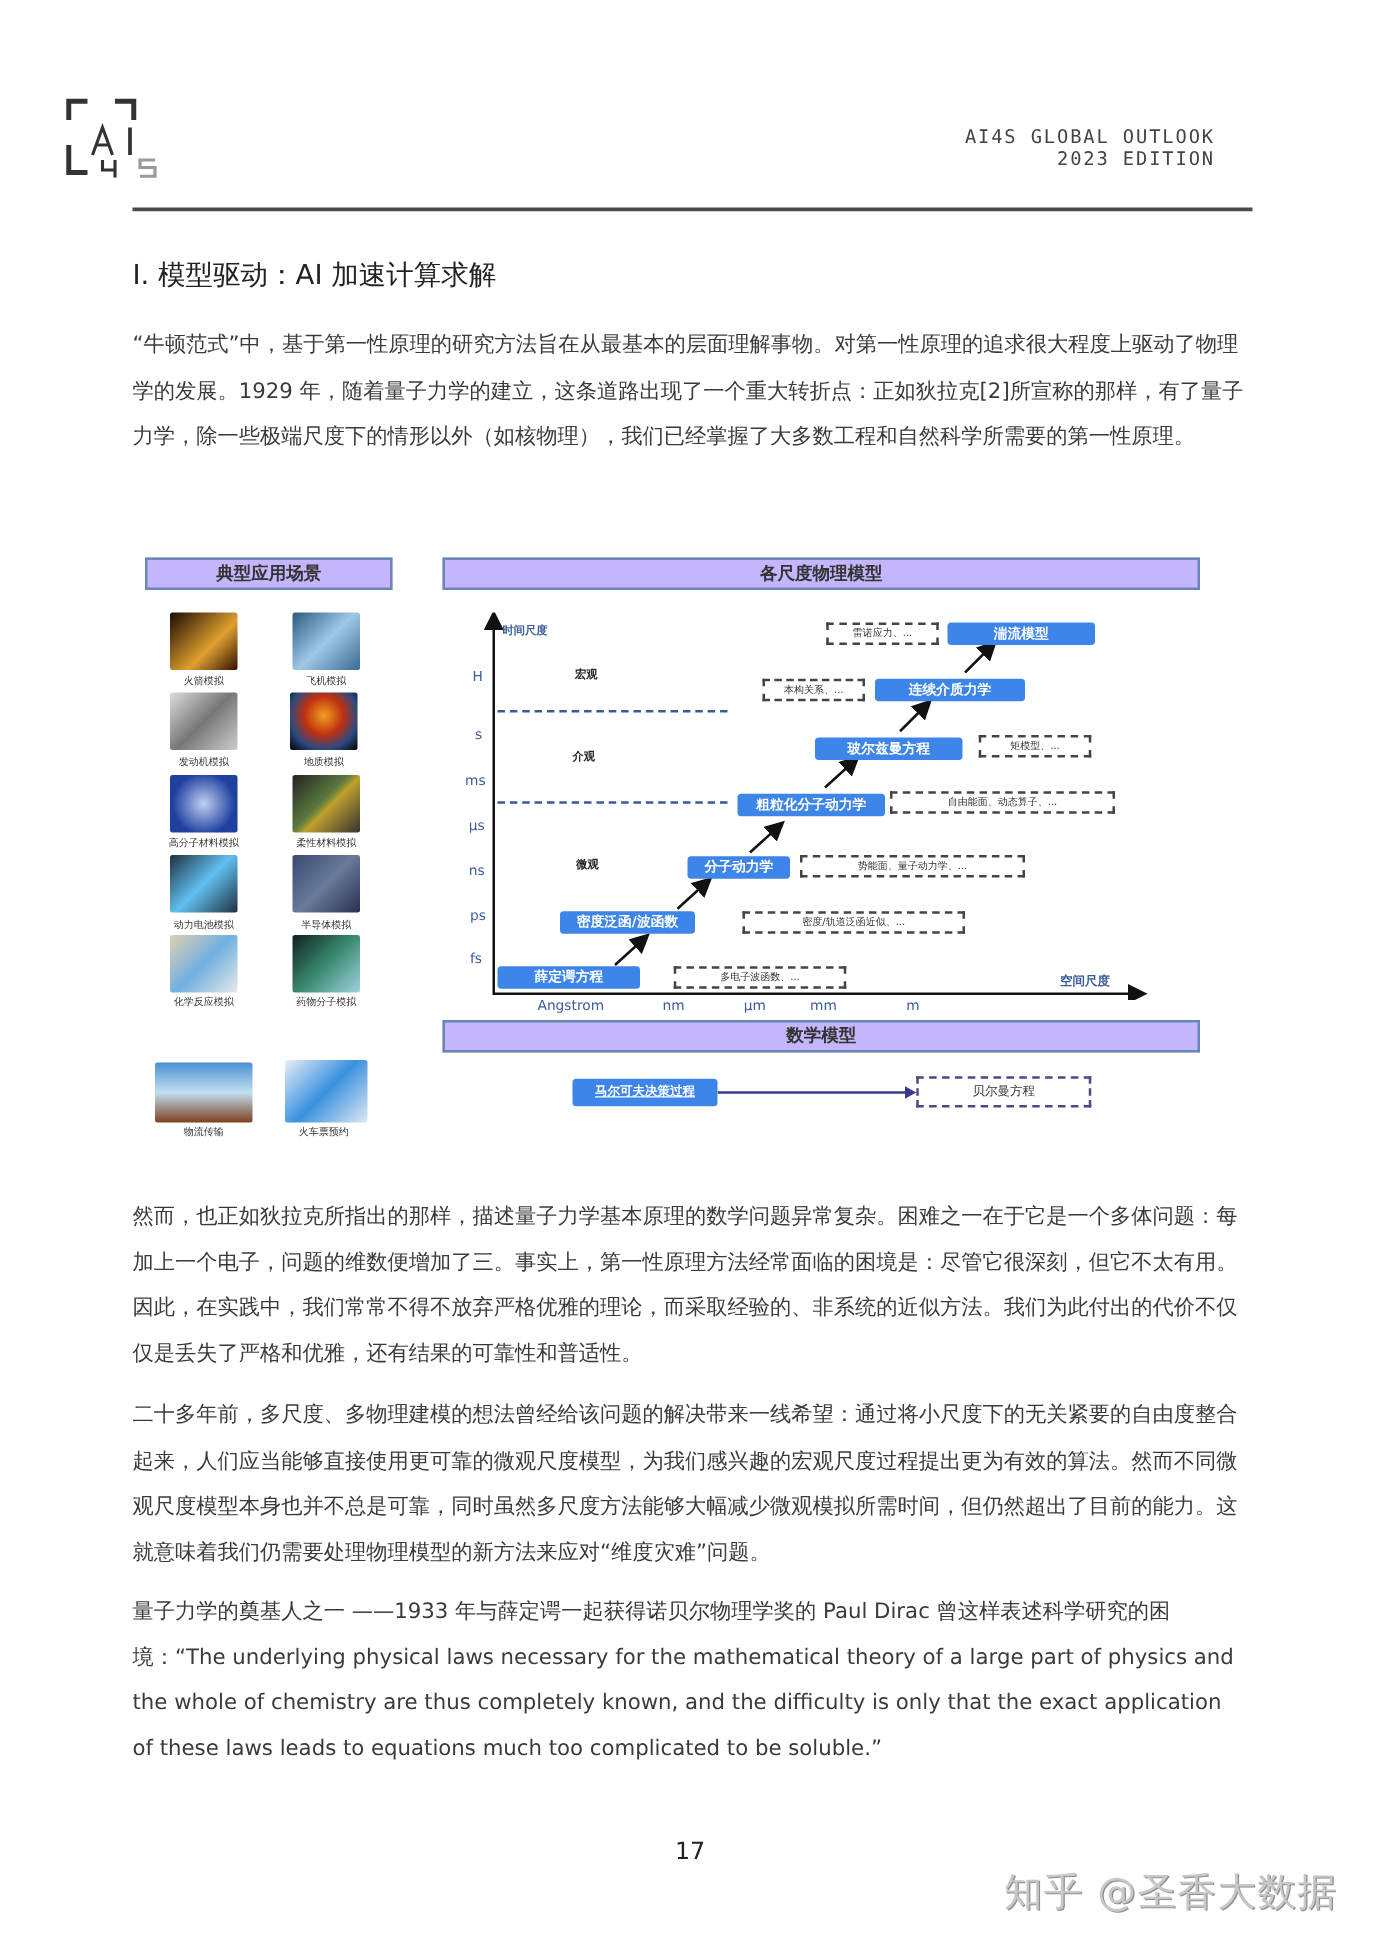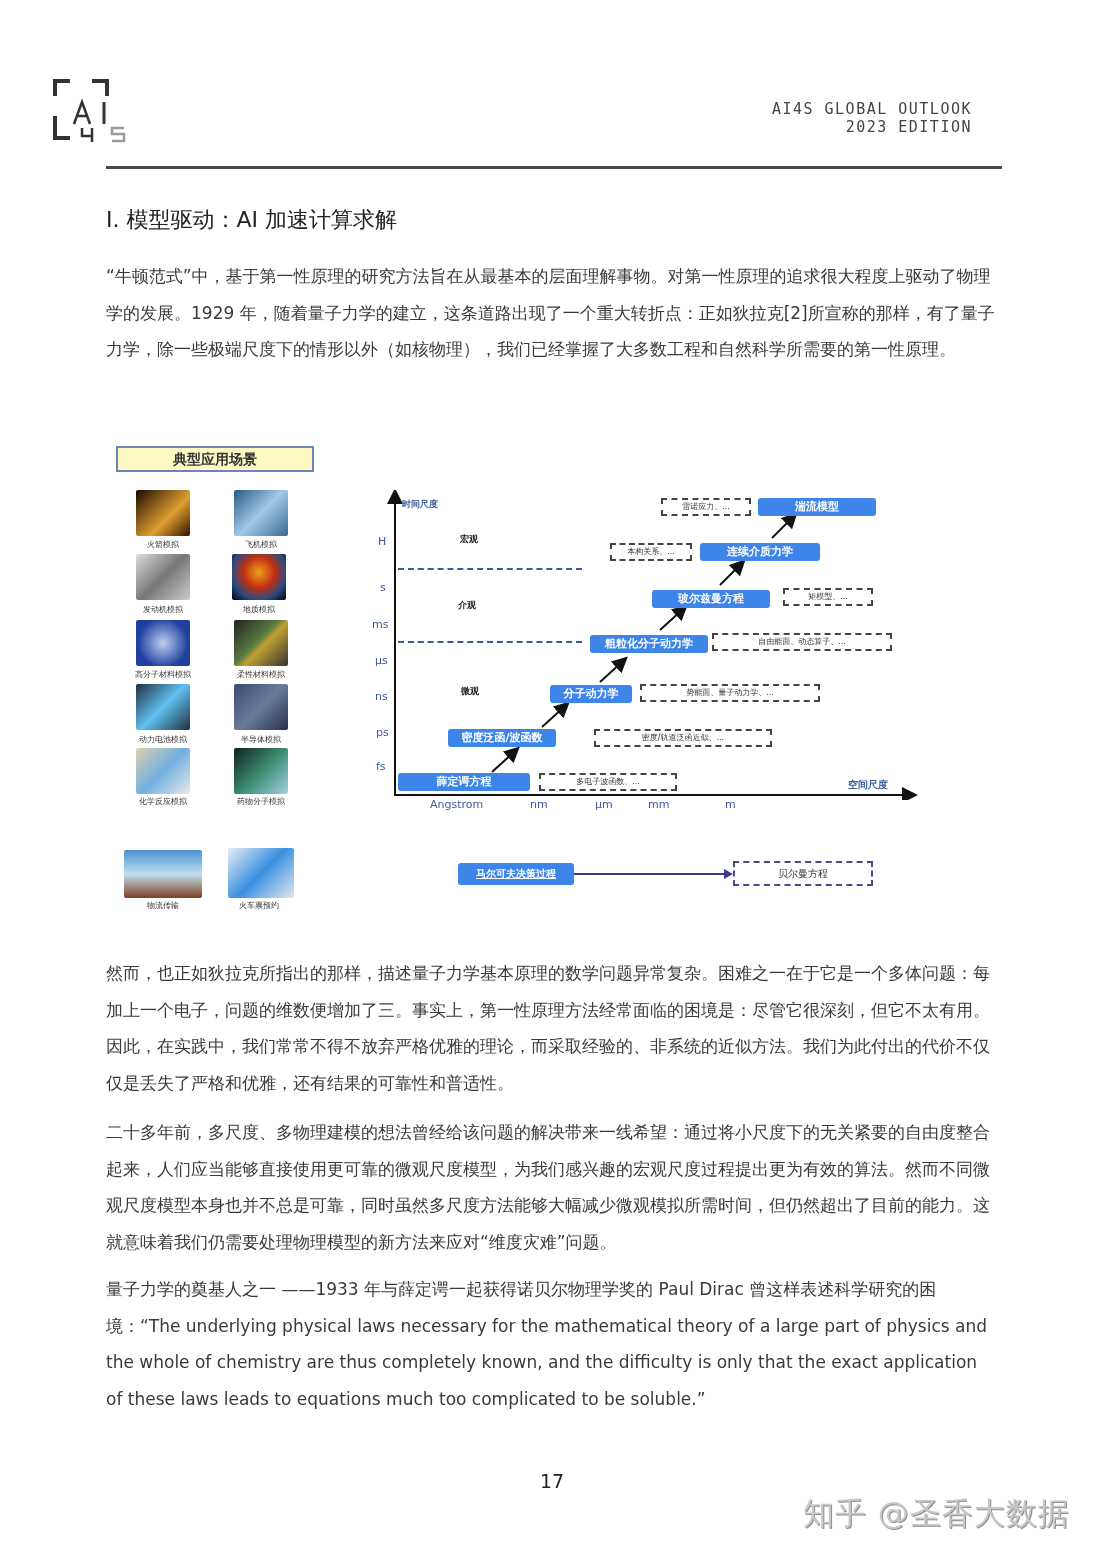--- a/index.html
+++ b/index.html
@@ -13,21 +13,21 @@
        font-size:15px; letter-spacing:1.5px; color:#444; line-height:18px; font-weight:300; }
   .header-rule { left:106px; top:166px; width:896px; height:3px; background:#4a4a4a; }
 
   .section-title { left:106px; top:205px; font-size:22px; color:#222; }
 
   .para { left:106px; width:890px; font-size:17px; line-height:36.5px; color:#3a3a3a; }
   .para p { margin:0; }
 
   
   .fig { left:110px; top:440px; width:860px; height:480px; }
-  .hdr-box { position:absolute; border:2px solid #6a86b4; background:#fef9c3; text-align:center;
+  .hdr-box { position:absolute; border:2px solid #6a86b4; background:#c4b5fd; text-align:center;
              font-size:14px; font-weight:bold; color:#333; box-sizing:border-box; }
   .thumb { position:absolute; width:54px; height:46px; border-radius:2px; }
   .thumb-label { position:absolute; font-size:8px; color:#333; text-align:center; width:80px; }
   .bluebox { position:absolute; background:#3d85e8; color:#fff; font-size:11px; text-align:center;
              border-radius:3px; font-weight:bold; box-sizing:border-box; }
   .dashbox { position:absolute; border:2px dashed #444; color:#333; font-size:8px; text-align:center;
              box-sizing:border-box; background:#fff; }
   .axis-lbl { position:absolute; font-size:11px; color:#3a5a9a; }
   .zone-lbl { position:absolute; font-size:9px; color:#222; font-weight:bold; }
   .dline { position:absolute; height:0; border-top:2px dashed #3a5a9a; }
@@ -59,20 +59,21 @@
 <div class="abs section-title">I. 模型驱动：AI 加速计算求解</div>
 
 <div class="abs para" style="top:258px;">
   <p>“牛顿范式”中，基于第一性原理的研究方法旨在从最基本的层面理解事物。对第一性原理的追求很大程度上驱动了物理学的发展。1929 年，随着量子力学的建立，这条道路出现了一个重大转折点：正如狄拉克[2]所宣称的那样，有了量子力学，除一些极端尺度下的情形以外（如核物理），我们已经掌握了大多数工程和自然科学所需要的第一性原理。</p>
 </div>
 
 <div class="abs fig">
 
   <div class="hdr-box" style="left:6px; top:6px; width:198px; height:26px; line-height:22px;">典型应用场景</div>
 
+  <div class="hdr-box" style="left:244px; top:6px; width:606px; height:26px; line-height:22px;">各尺度物理模型</div>
 
   <div>
     <div class="thumb" style="left:26px; top:50px; background:linear-gradient(135deg,#1a0a00,#e0a030 60%,#301000);"></div>
     <div class="thumb-label" style="left:13px; top:99px;">火箭模拟</div>
     <div class="thumb" style="left:124px; top:50px; background:linear-gradient(135deg,#2a5a80,#a0c8e8 50%,#3a6a90);"></div>
     <div class="thumb-label" style="left:111px; top:99px;">飞机模拟</div>
 
     <div class="thumb" style="left:26px; top:114px; background:linear-gradient(135deg,#ddd,#777 50%,#ccc);"></div>
     <div class="thumb-label" style="left:13px; top:164px;">发动机模拟</div>
     <div class="thumb" style="left:122px; top:114px; background:radial-gradient(circle at 50% 40%,#f0a020,#c03010 40%,#2a4a80 70%,#000);"></div>
@@ -133,41 +134,42 @@
   <div class="axis-lbl" style="left:538px; top:358px;">mm</div>
   <div class="axis-lbl" style="left:615px; top:358px;">m</div>
 
   <div class="zone-lbl" style="left:350px; top:93px;">宏观</div>
   <div class="zone-lbl" style="left:348px; top:159px;">介观</div>
   <div class="zone-lbl" style="left:351px; top:245px;">微观</div>
 
   <div class="dline" style="left:288px; top:128px; width:184px;"></div>
   <div class="dline" style="left:288px; top:201px; width:184px;"></div>
 
-  <div class="bluebox" style="left:288px; top:333px; width:132px; height:18px; line-height:18px;">薛定谔方程</div>
+  <div class="bluebox" style="left:288px; top:333px; width:114px; height:18px; line-height:18px;">薛定谔方程</div>
   <div class="dashbox" style="left:429px; top:333px; width:138px; height:18px; line-height:14px;">多电子波函数、...</div>
 
   <div class="bluebox" style="left:338px; top:289px; width:108px; height:18px; line-height:18px;">密度泛函/波函数</div>
   <div class="dashbox" style="left:484px; top:289px; width:178px; height:18px; line-height:14px;">密度/轨道泛函近似、...</div>
 
   <div class="bluebox" style="left:440px; top:245px; width:82px; height:18px; line-height:18px;">分子动力学</div>
   <div class="dashbox" style="left:530px; top:244px; width:180px; height:18px; line-height:14px;">势能面、量子动力学、...</div>
 
   <div class="bluebox" style="left:480px; top:195px; width:118px; height:18px; line-height:18px;">粗粒化分子动力学</div>
   <div class="dashbox" style="left:602px; top:193px; width:180px; height:18px; line-height:14px;">自由能面、动态算子、...</div>
 
   <div class="bluebox" style="left:542px; top:150px; width:118px; height:18px; line-height:18px;">玻尔兹曼方程</div>
   <div class="dashbox" style="left:673px; top:148px; width:90px; height:18px; line-height:14px;">矩模型、...</div>
 
   <div class="bluebox" style="left:590px; top:103px; width:120px; height:18px; line-height:18px;">连续介质力学</div>
   <div class="dashbox" style="left:500px; top:103px; width:82px; height:18px; line-height:14px;">本构关系、...</div>
 
   <div class="bluebox" style="left:648px; top:58px; width:118px; height:18px; line-height:18px;">湍流模型</div>
   <div class="dashbox" style="left:551px; top:58px; width:90px; height:18px; line-height:14px;">雷诺应力、...</div>
 
+  <div class="hdr-box" style="left:244px; top:376px; width:606px; height:26px; line-height:22px;">数学模型</div>
   <div class="bluebox" style="left:348px; top:423px; width:116px; height:22px; line-height:22px; font-size:10px;text-decoration:underline;">马尔可夫决策过程</div>
   <svg class="abs" style="left:464px; top:428px;" width="160" height="12">
     <line x1="0" y1="6" x2="152" y2="6" stroke="#3a3a90" stroke-width="2"></line>
     <path d="M150,1 L159,6 L150,11 z" fill="#3a3a90"></path>
   </svg>
   <div class="dashbox" style="left:623px; top:421px; width:140px; height:25px; line-height:21px; font-size:10px; border-color:#4a4a80;">贝尔曼方程</div>
 </div>
 
 <div class="abs para" style="top:955px;">
   <p>然而，也正如狄拉克所指出的那样，描述量子力学基本原理的数学问题异常复杂。困难之一在于它是一个多体问题：每加上一个电子，问题的维数便增加了三。事实上，第一性原理方法经常面临的困境是：尽管它很深刻，但它不太有用。因此，在实践中，我们常常不得不放弃严格优雅的理论，而采取经验的、非系统的近似方法。我们为此付出的代价不仅仅是丢失了严格和优雅，还有结果的可靠性和普适性。</p>

